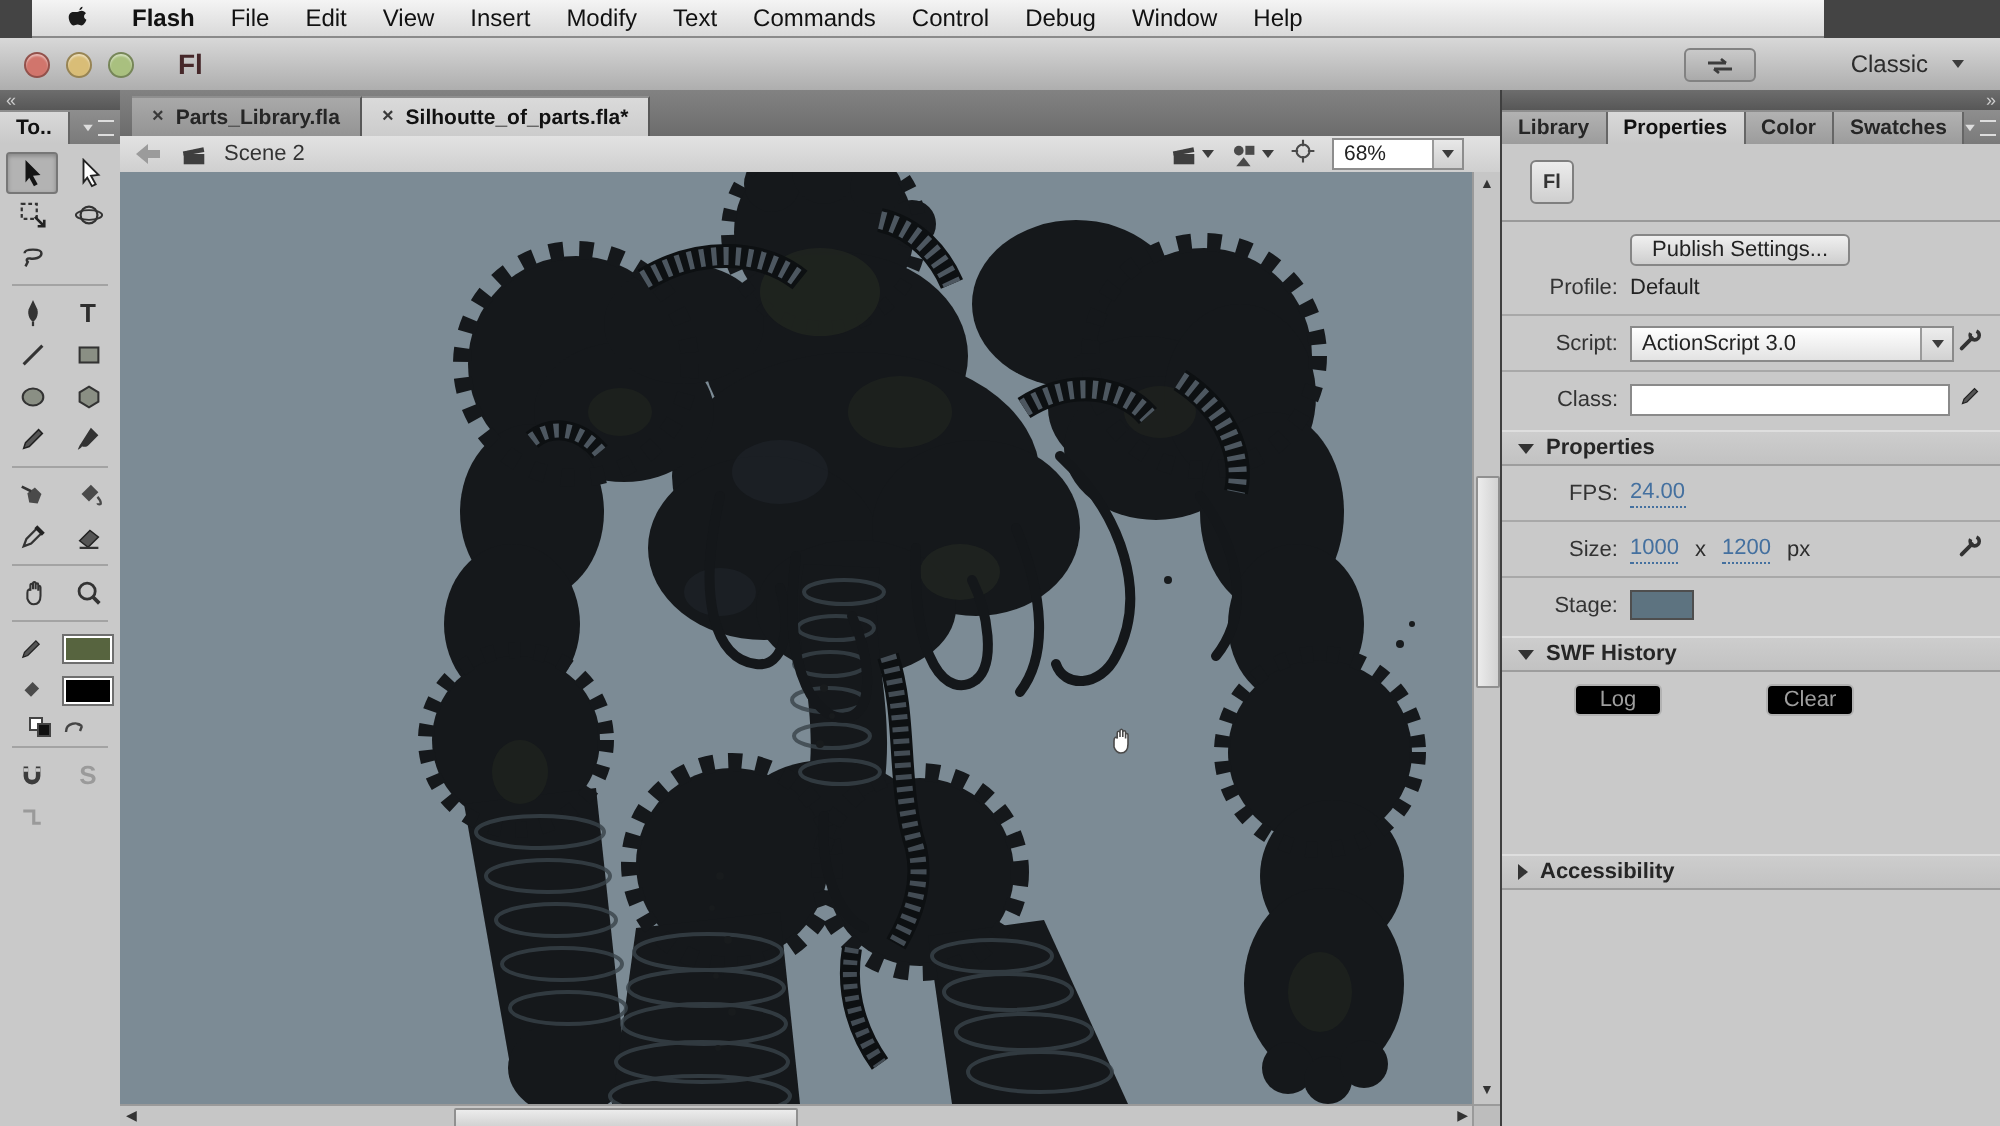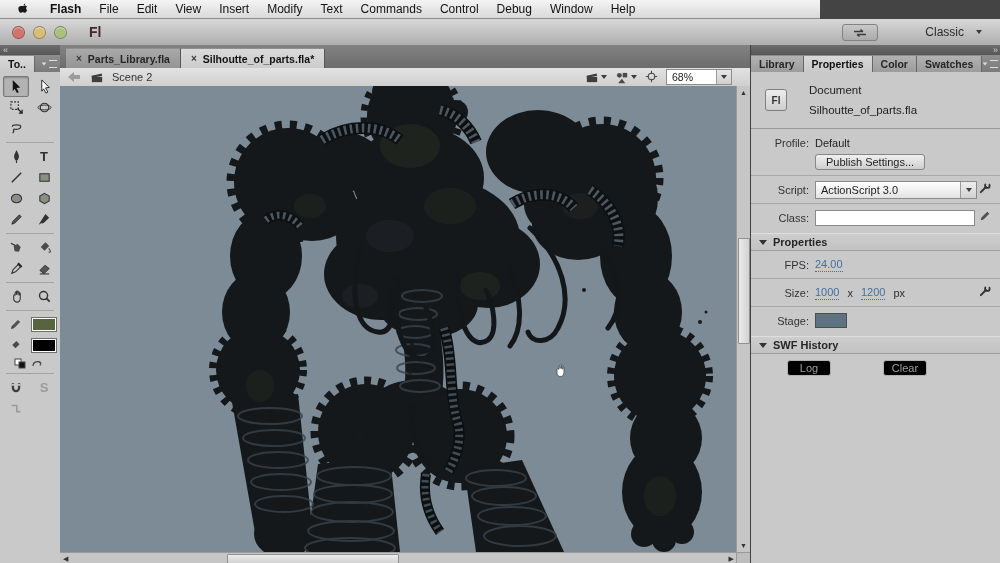--- a/index.html
+++ b/index.html
@@ -1,20 +1,20 @@
 <!DOCTYPE html>
 <html><head>
 <meta charset="utf-8">
 <style>
   html,body{margin:0;padding:0;}
   body{width:1000px;height:563px;overflow:hidden;font-family:"Liberation Sans",sans-serif;background:#444;-webkit-font-smoothing:antialiased;}
   #app{position:absolute;left:0;top:0;width:1000px;height:563px;}
 
   
-  #menubar{position:absolute;left:0;top:0;width:820px;height:18px;background:linear-gradient(#f4f4f4,#d9d9d9);border-bottom:1px solid #8a8a8a;display:flex;align-items:center;font-size:12px;color:#111;}
+  #menubar{position:absolute;left:16px;top:0;width:896px;height:18px;background:linear-gradient(#f4f4f4,#d9d9d9);border-bottom:1px solid #8a8a8a;display:flex;align-items:center;font-size:12px;color:#111;}
   #menubar .apple{padding:0 12px 0 16px;display:flex;align-items:center;}
   #menubar .mi{padding:0 9px;line-height:18px;}
   #menubar .mi.bold{font-weight:bold;}
 
   
   #titlebar{position:absolute;left:0;top:19px;width:1000px;height:26px;background:linear-gradient(#d8d8d8,#aeaeae);border-bottom:1px solid #707070;display:flex;align-items:center;}
   .tl{width:11px;height:11px;border-radius:50%;display:inline-block;margin-left:8px;border:1px solid rgba(0,0,0,.3);box-shadow:inset 0 1px 1px rgba(255,255,255,.5);}
   .tl.red{background:#d1756c;margin-left:12px;}
   .tl.yellow{background:#d9bd77;}
   .tl.green{background:#a9c07f;}
@@ -559,34 +559,30 @@
           </div>
         <div class="pmenu">
             <i class="caret"></i>
             <span class="lines"></span>
           </div>
       </div>
 
       <div class="pbody">
         <div class="dochead">
           <div class="flicon">Fl</div>
-          <div class="doclines">
-            <div>Document</div>
-            <div>Silhoutte_of_parts.fla</div>
-          </div>
         </div>
 
         <div class="rows">
+          <div class="row">
+            <label></label>
+            <button class="btn">Publish Settings...</button>
+          </div>
           <div class="row">
             <label>Profile:</label>
             <span class="val">Default</span>
-          </div>
-          <div class="row">
-            <label></label>
-            <button class="btn">Publish Settings...</button>
           </div>
           <div class="hr"></div>
           <div class="row">
             <label>Script:</label>
             <div class="dd">
               <span>ActionScript 3.0</span>
               <div class="ddbtn">
                   <i class="caret"></i>
                 </div>
             </div>
@@ -642,17 +638,21 @@
         </div>
         <div class="rows">
           <div class="row" style="padding-left:36px;gap:52px;">
             <button class="btn disabled">Log</button>
             <button class="btn disabled">Clear</button>
           </div>
         </div>
 
         <div style="height:62px;"></div>
 
+        <div class="sect">
+          <i class="tri right"></i>
+          <span>Accessibility</span>
+        </div>
       </div>
     </div>
 
   </div>
 </div>
 
 </body></html>

